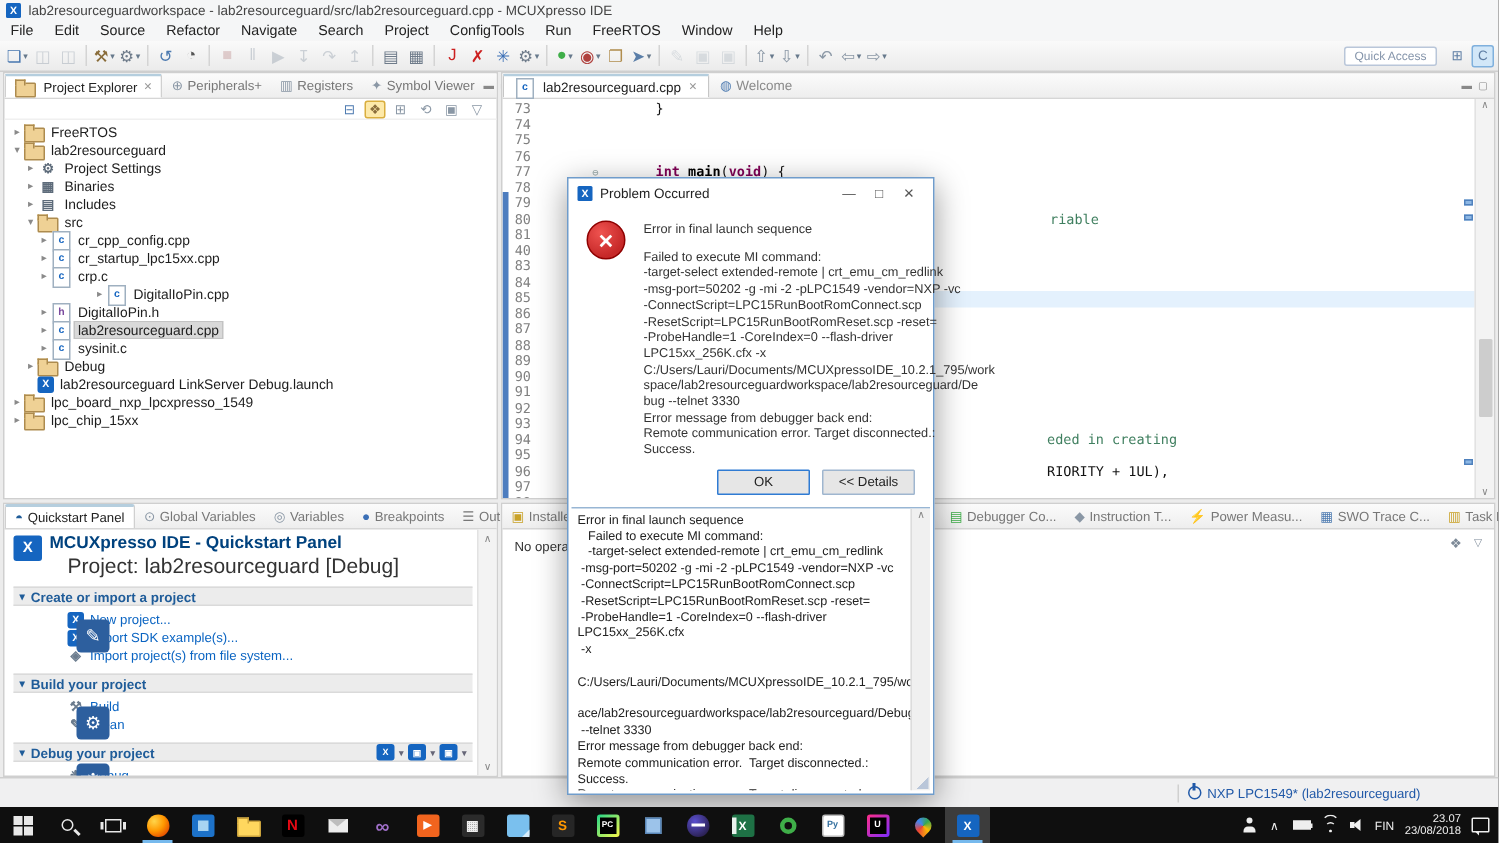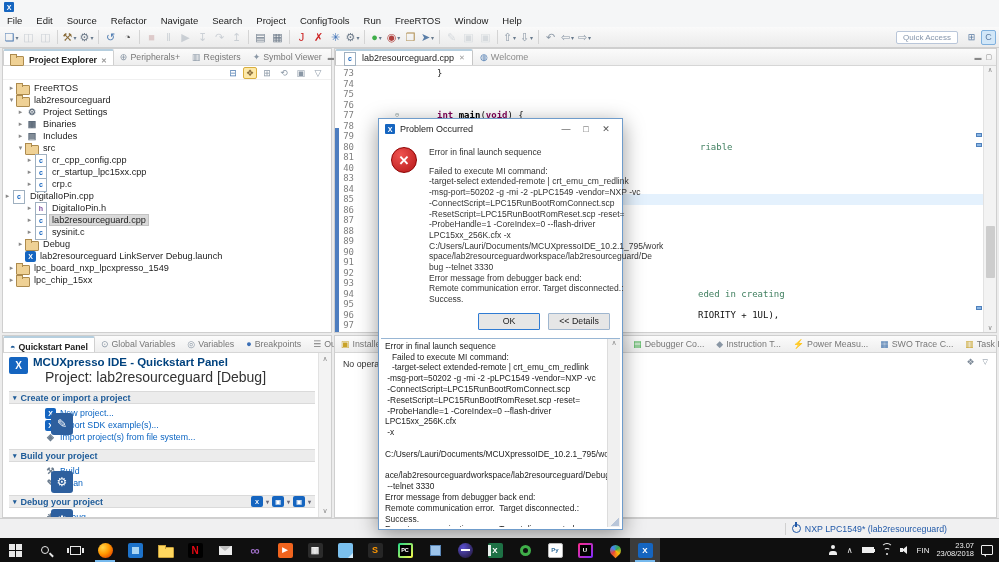--- a/index.html
+++ b/index.html
@@ -25,21 +25,21 @@
           padding:0 6px;font-size:8px;color:#8595ab;display:flex;align-items:center;}
   .persp{display:flex;align-items:center;margin-left:6px;gap:2px;}
   .persp .pbtn{width:15px;height:15px;display:flex;align-items:center;justify-content:center;font-size:9px;color:#5c7ca3;border-radius:2px;}
   .persp .pbtn.on{background:#d2e7f8;border:1px solid #7fb0dd;}
   
   .panel{position:absolute;background:#fff;border:1px solid #cfcfcf;}
   .vtabs{height:17px;display:flex;align-items:stretch;background:linear-gradient(#fbfbfb,#eeeeee);
          border-bottom:1px solid #d6d6d6;font-size:8.8px;color:#777;}
   .vtab{display:flex;align-items:center;padding:0 6px;gap:3px;white-space:nowrap;}
   .vtab.active{background:#fff;border-right:1px solid #d0d0d0;border-left:1px solid #d0d0d0;
-               border-top:2px solid #b5cede;color:#222;font-weight:bold;border-radius:2px 2px 0 0;align-items:flex-end;}
+               border-top:2px solid #b5cede;color:#222;font-weight:normal;border-radius:2px 2px 0 0;}
   .vtab .ti{font-size:9px;}
   .vtab .tx{font-size:7px;color:#999;margin-left:1px;}
   .winbtns{margin-left:auto;display:flex;align-items:center;gap:4px;padding-right:4px;color:#888;font-size:7px;}
   
   #explorer{left:2px;top:48px;width:330px;height:285px;}
   .exp-tools{height:14px;display:flex;justify-content:flex-end;align-items:center;gap:3px;padding-right:6px;
              font-size:9px;color:#7d8a98;border-bottom:1px solid #f0f0f0;}
   .exp-tools .et{width:14px;height:12px;display:flex;align-items:center;justify-content:center;border-radius:2px;}
   .exp-tools .et.hl{background:#fde9a9;border:1px solid #d9ae3e;}
   .tree{font-size:9.2px;color:#1d1d1d;padding-top:2px;overflow:hidden;height:calc(100% - 33px);}
@@ -205,20 +205,21 @@
   .ntf{width:12px;height:10px;border:1px solid #eee;border-radius:1px;position:relative;}
   .ntf::after{content:"";position:absolute;left:1px;bottom:-3px;border-left:3px solid transparent;border-right:0 solid transparent;border-top:3px solid #eee;}
 </style>
 </head>
 <body>
 
 <div id="screen">
 
   <div class="titlebar">
     <span class="appicon">X</span>
+    <span>lab2resourceguardworkspace - lab2resourceguard/src/lab2resourceguard.cpp - MCUXpresso IDE</span>
   </div>
 
   <div class="menubar" id="menubar">
       <span class="mi">File</span>
       <span class="mi">Edit</span>
       <span class="mi">Source</span>
       <span class="mi">Refactor</span>
       <span class="mi">Navigate</span>
       <span class="mi">Search</span>
       <span class="mi">Project</span>
@@ -437,21 +438,21 @@
           </span>
           <span class="lbl">cr_startup_lpc15xx.cpp</span>
         </div>
         <div class="trow" style="padding-left: 22px;">
           <span class="arr">▸</span>
           <span class="fi fi-file fi-c">
             <span>c</span>
           </span>
           <span class="lbl">crp.c</span>
         </div>
-        <div class="trow" style="">
+        <div class="trow" style="padding-left: 22px; margin-left: 37px;">
           <span class="arr">▸</span>
           <span class="fi fi-file fi-cpp">
             <span>c</span>
           </span>
           <span class="lbl">DigitalIoPin.cpp</span>
         </div>
         <div class="trow" style="padding-left: 22px;">
           <span class="arr">▸</span>
           <span class="fi fi-file fi-h">
             <span>h</span>

